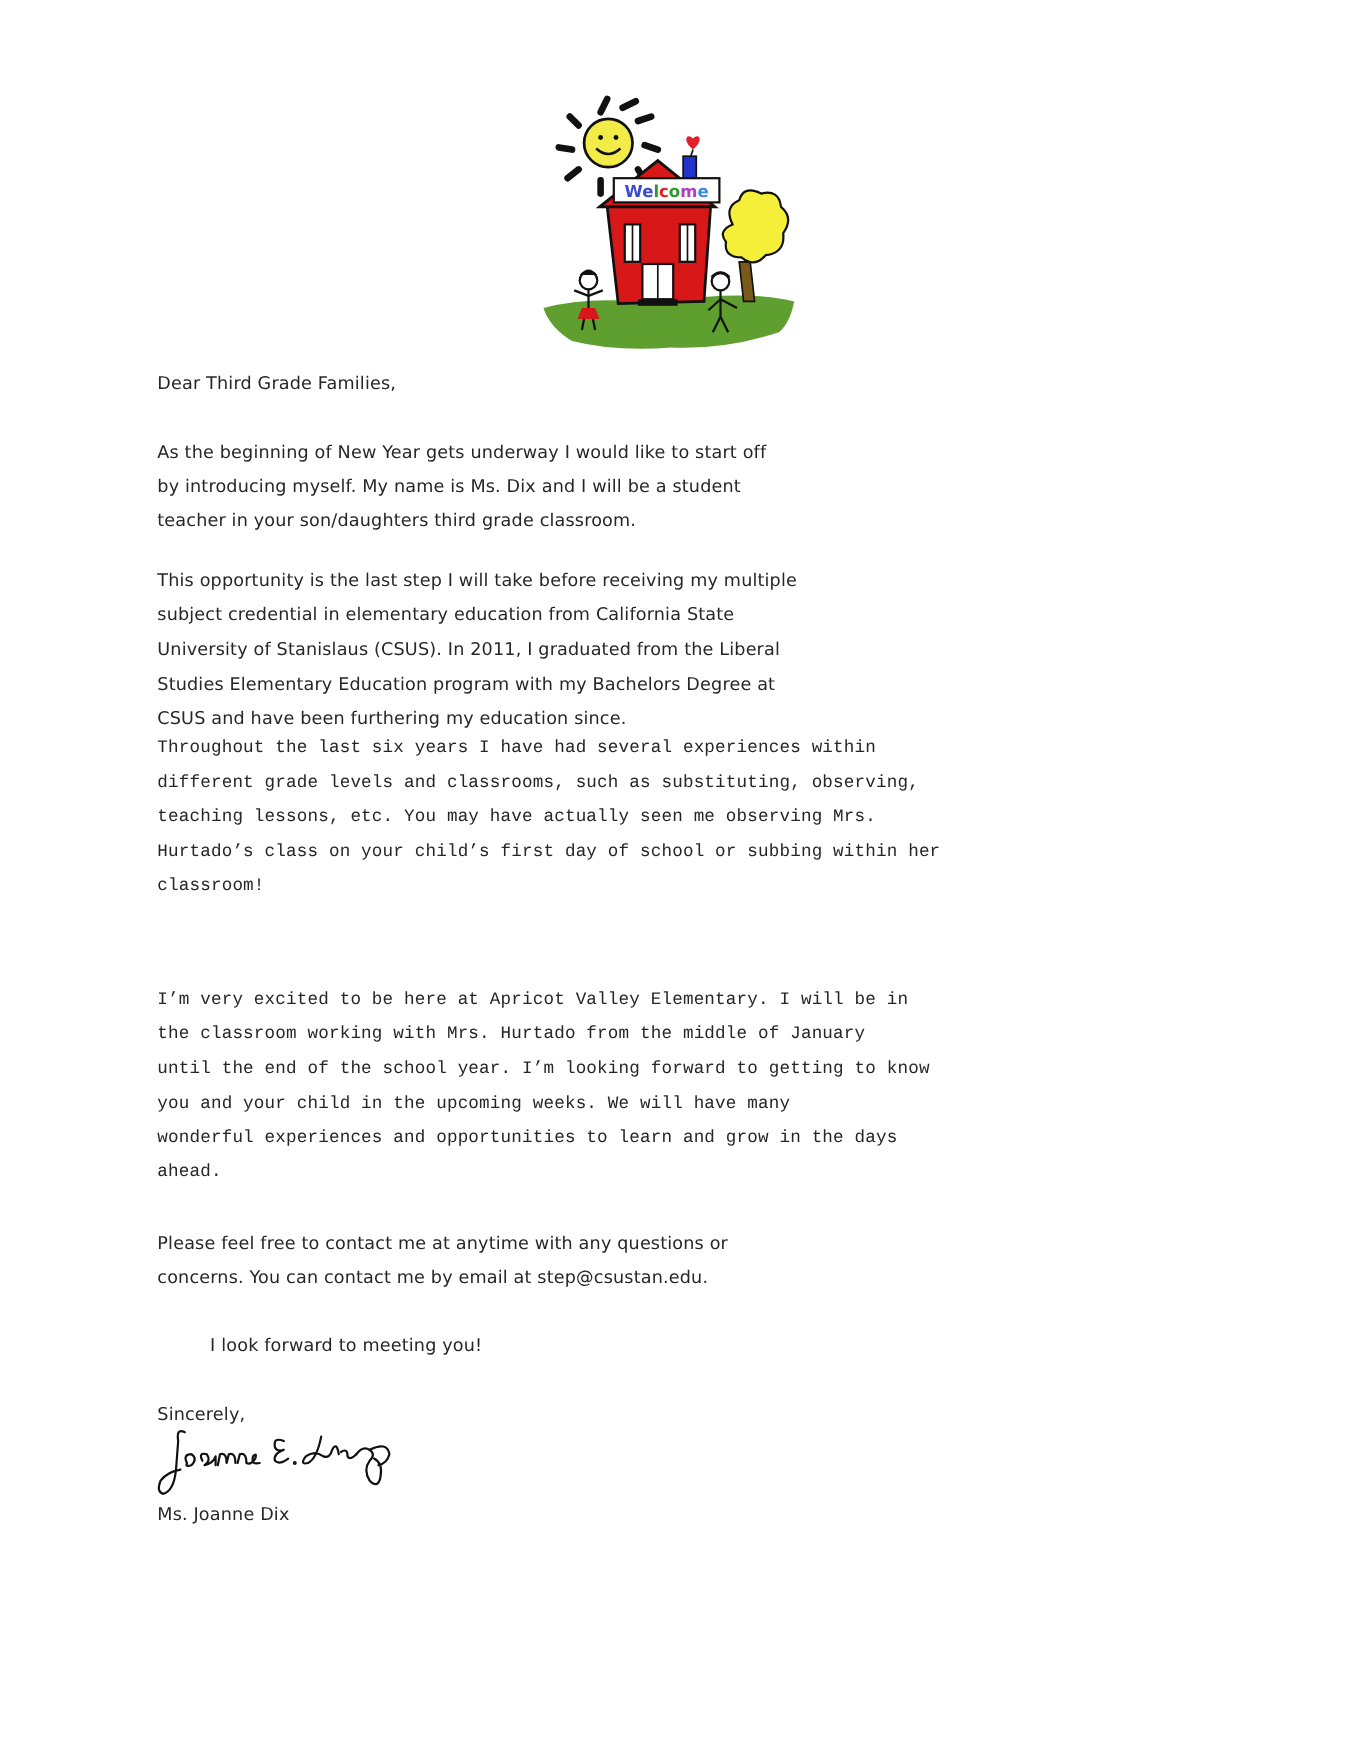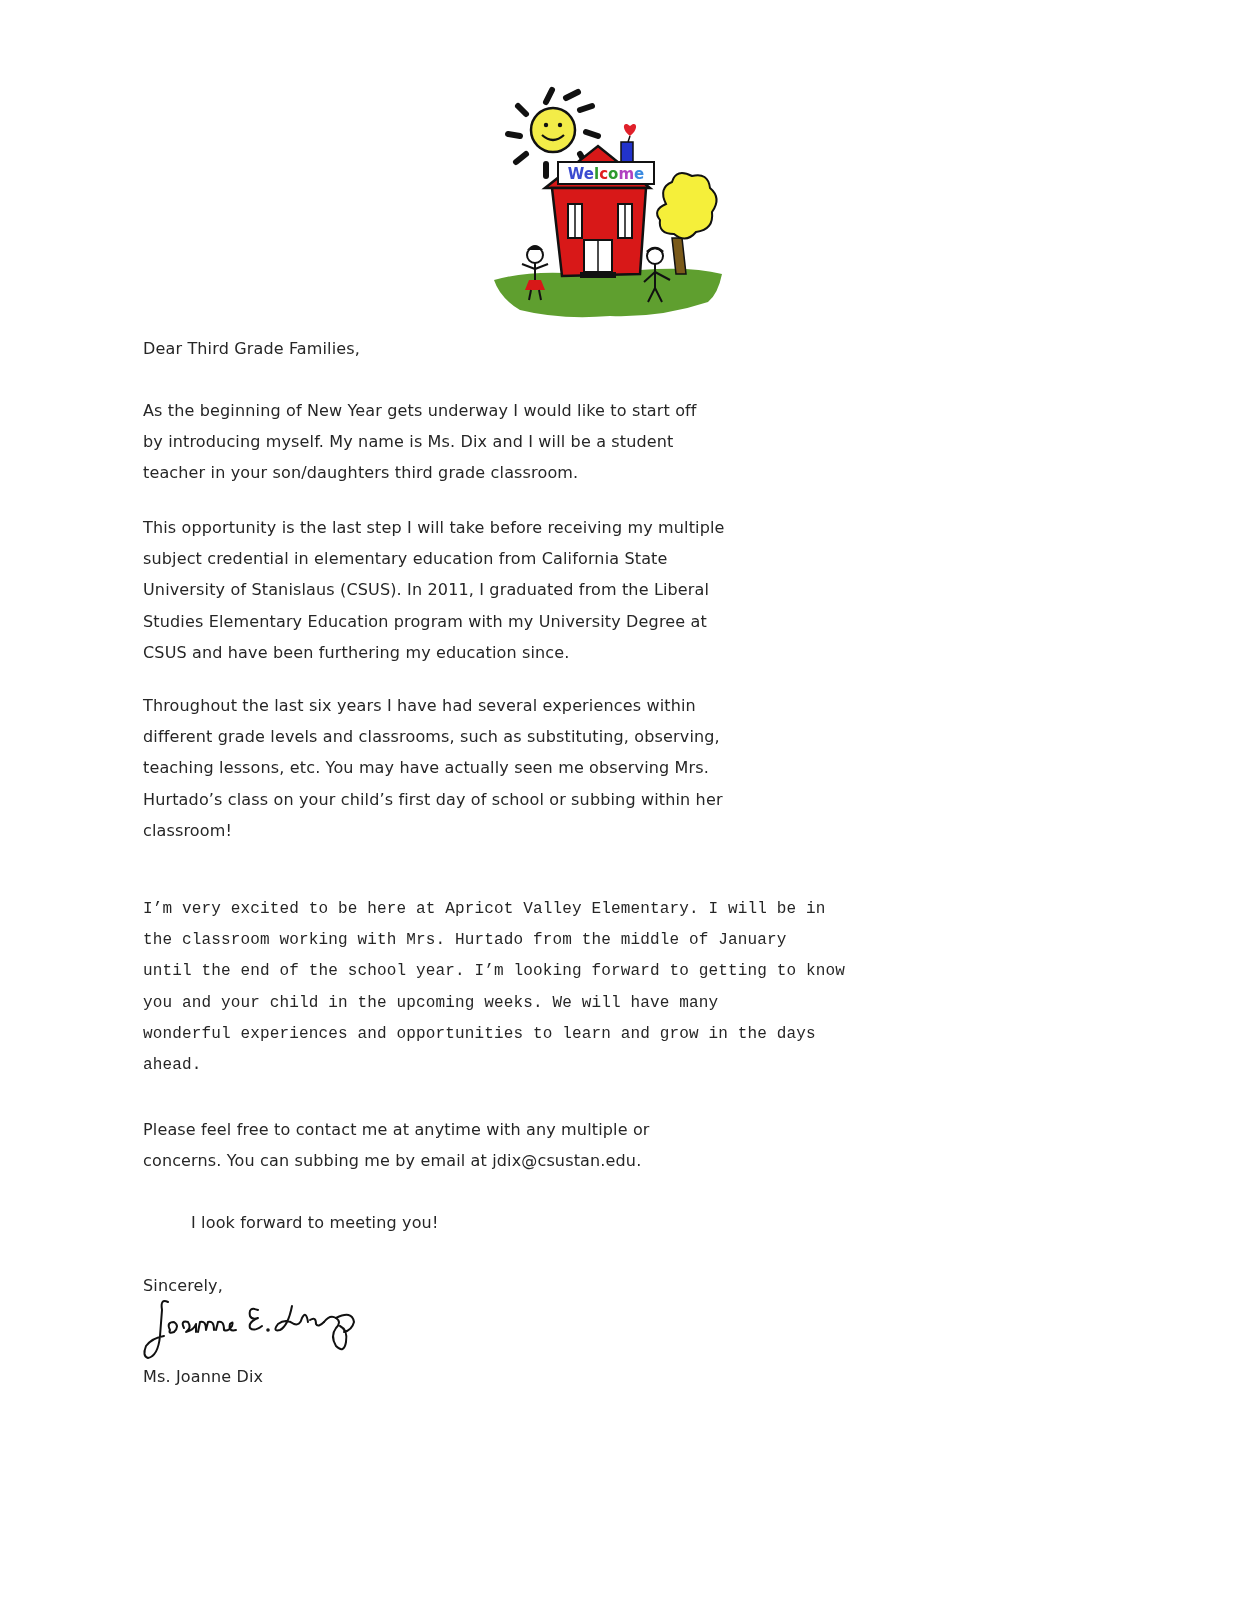--- a/index.html
+++ b/index.html
@@ -88,44 +88,44 @@
   <div class="text" style="top:395px;">
     <span class="line">As the beginning of New Year gets underway I would like to start off</span>
     <span class="line">by introducing myself. My name is Ms. Dix and I will be a student</span>
     <span class="line">teacher in your son/daughters third grade classroom.</span>
   </div>
 
   <div class="text" style="top:512px;">
     <span class="line">This opportunity is the last step I will take before receiving my multiple</span>
     <span class="line">subject credential in elementary education from California State</span>
     <span class="line">University of Stanislaus (CSUS). In 2011, I graduated from the Liberal</span>
-    <span class="line">Studies Elementary Education program with my University Degree at</span>
+    <span class="line">Studies Elementary Education program with my Bachelors Degree at</span>
     <span class="line">CSUS and have been furthering my education since.</span>
   </div>
 
-  <div class="text" style="top:690px;">
+  <div class="text" style="top:665px;font-family:Liberation Mono, monospace;">
     <span class="line">Throughout the last six years I have had several experiences within</span>
     <span class="line">different grade levels and classrooms, such as substituting, observing,</span>
     <span class="line">teaching lessons, etc. You may have actually seen me observing Mrs.</span>
     <span class="line">Hurtado’s class on your child’s first day of school or subbing within her</span>
     <span class="line">classroom!</span>
   </div>
 
   <div class="text" style="top:894px;font-family:Liberation Mono, monospace;">
     <span class="line">I’m very excited to be here at Apricot Valley Elementary. I will be in</span>
     <span class="line">the classroom working with Mrs. Hurtado from the middle of January</span>
     <span class="line">until the end of the school year. I’m looking forward to getting to know</span>
     <span class="line">you and your child in the upcoming weeks. We will have many</span>
     <span class="line">wonderful experiences and opportunities to learn and grow in the days</span>
     <span class="line">ahead.</span>
   </div>
 
   <div class="text" style="top:1114px;">
-    <span class="line">Please feel free to contact me at anytime with any multiple or</span>
-    <span class="line">concerns. You can subbing me by email at jdix@csustan.edu.</span>
+    <span class="line">Please feel free to contact me at anytime with any questions or</span>
+    <span class="line">concerns. You can contact me by email at step@csustan.edu.</span>
   </div>
 
   <div class="text" style="top:1207px;margin-left:48px;">
     <span class="line">I look forward to meeting you!</span>
   </div>
 
   <div class="text" style="top:1270px;">Sincerely,</div>
 
   <svg class="sig" viewBox="0 0 230 68">
     <g fill="none" stroke="#111" stroke-width="2" stroke-linecap="round" stroke-linejoin="round">

